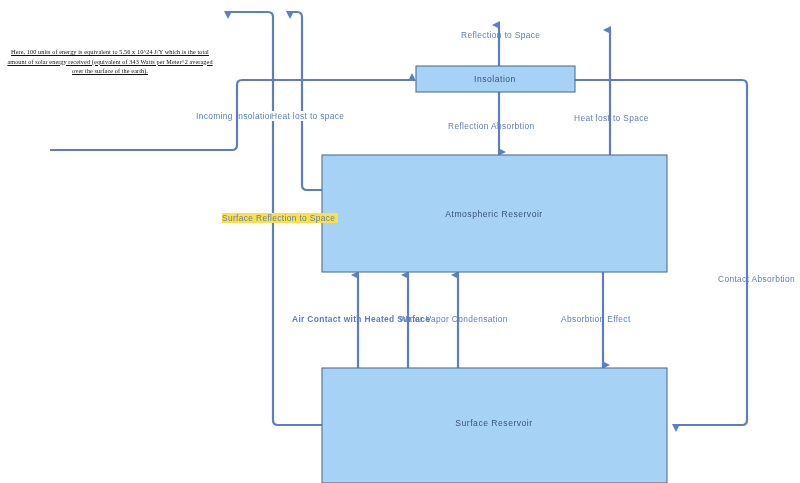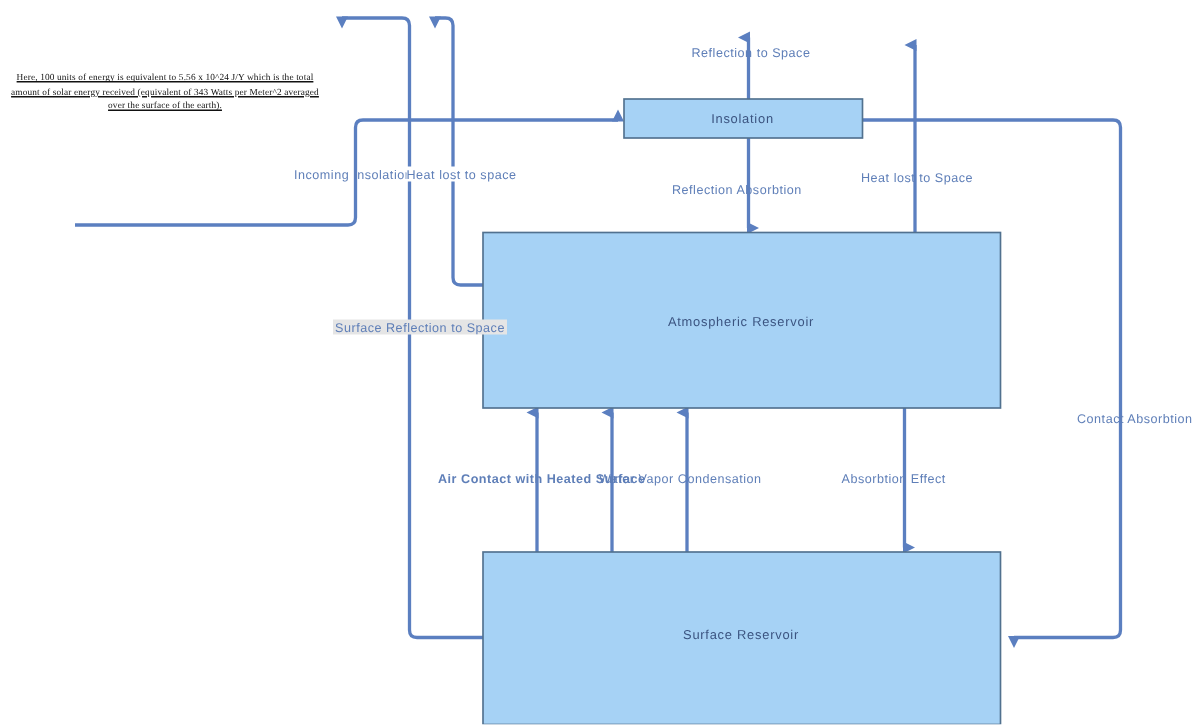--- a/index.html
+++ b/index.html
@@ -35,21 +35,20 @@
     text-decoration: underline;
     letter-spacing: 0.1px;
   }
   .flow-label {
     position: absolute;
     font-family: "Liberation Sans", sans-serif;
     font-size: 8.4px;
     color: #5f7fb8;
     white-space: nowrap;
     letter-spacing: 0.35px;
-    text-align: center;
   }
   .box-label {
     font-family: "Liberation Sans", sans-serif;
     font-size: 8.6px;
     fill: #3b5480;
     letter-spacing: 0.5px;
   }
 </style>
 </head>
 <body>
@@ -109,21 +108,21 @@
   <div class="flow-label" style="left:461px; top:30px;">Reflection to Space</div>
 
   <div class="flow-label" style="left:196px; top:111px;">Incoming Insolation</div>
 
   <div class="flow-label" style="left:271px; top:111px; background:#ffffff;">Heat lost to space</div>
 
   <div class="flow-label" style="left:448px; top:121px;">Reflection Absorbtion</div>
 
   <div class="flow-label" style="left:574px; top:113px;">Heat lost to Space</div>
 
-  <div class="flow-label" style="left:222px; top:213px; background:#e5e5e5; overflow:hidden; width:116px;">Surface Reflection to Space</div>
+  <div class="flow-label" style="left:222px; top:213px; background:#fde047; overflow:hidden; width:116px;">Surface Reflection to Space</div>
 
   <div class="flow-label" style="left:292px; top:314px;font-weight:bold;">Air Contact with Heated Surface</div>
 
   <div class="flow-label" style="left:394px; top:314px; width:119px; overflow:hidden; direction:rtl; text-align:center;">Water Vapor Condensation</div>
 
   <div class="flow-label" style="left:561px; top:314px;">Absorbtion Effect</div>
 
   <div class="flow-label" style="left:718px; top:274px;">Contact Absorbtion</div>
 
 </div>

